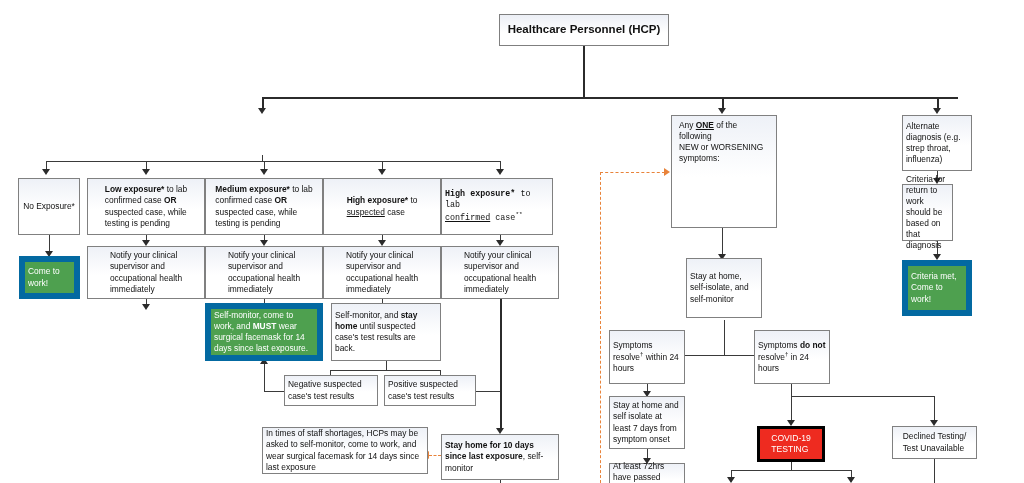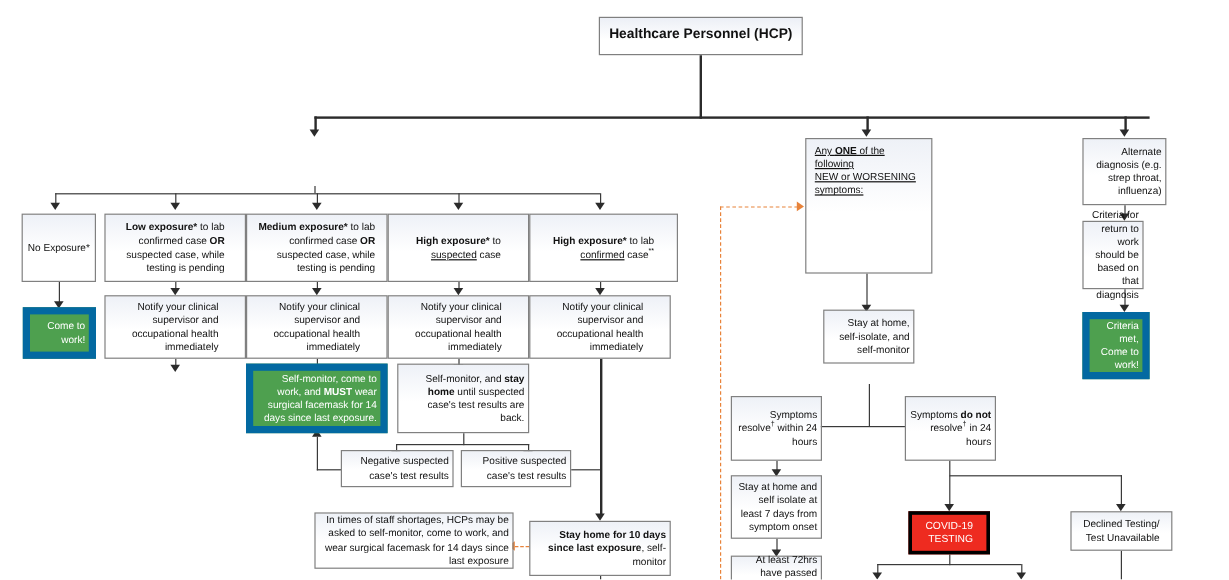--- a/index.html
+++ b/index.html
@@ -15,21 +15,21 @@
     background: #ffffff;
   }
   
   .box {
     position: absolute;
     border: 1px solid #808080;
     background: linear-gradient(180deg, #eef1f7 0%, #ffffff 55%, #ffffff 100%);
     display: flex;
     align-items: center;
     justify-content: center;
-    text-align: right;
+    text-align: left;
     color: #111;
     font-size: 8.4px;
     line-height: 1.32;
     padding: 2px 3px;
     z-index: 5;
   }
   .box.title {
     font-weight: bold;
     font-size: 11.5px;
     border: 1px solid #7f7f7f;
@@ -179,21 +179,21 @@
     </div>
   </div>
 
   <div class="box" style="left:323px; top:178px; width:118px; height:57px;">
     <div>
       <b>High exposure*</b><span> to</span><br>
       <span class="u">suspected</span><span> case</span>
     </div>
   </div>
 
-  <div class="box" style="left:441px; top:178px; width:124px; height:57px;">
+  <div class="box" style="left:441px; top:178px; width:112px; height:57px;font-family:Liberation Mono, monospace;">
     <div>
       <b>High exposure*</b><span> to lab</span><br>
       <span class="u">confirmed</span><span> case</span><span class="sup">**</span>
     </div>
   </div>
 
   <div class="ln v" style="left:49px; top:235px; height:18px;"></div>
   <div class="arrow" style="left:45px; top:251px;"></div>
   <div class="ln v" style="left:146px; top:235px; height:7px;"></div>
   <div class="arrow" style="left:142px; top:240px;"></div>
@@ -292,38 +292,38 @@
     <div>
       <b>Stay home for 10 days since last exposure</b><span>, self-monitor</span>
     </div>
   </div>
 
   <div class="dln h" style="left:429px; top:455px; width:12px;"></div>
   <div class="darrow left" style="left:423px; top:451px;"></div>
 
   <div class="ln v" style="left:500px; top:480px; height:3px;"></div>
 
-  <div class="box left" style="left:671px; top:115px; width:106px; height:113px; padding:4px 4px 4px 5px; align-items:flex-start;text-decoration:underline;">
+  <div class="box left" style="left:671px; top:115px; width:106px; height:113px; padding:4px 4px 4px 5px; align-items:flex-start;">
     <div class="bullets">
       <div style="margin-bottom:1px;">
         <span>Any </span><b class="u">ONE</b><span> of the following</span><br>
         <span>NEW or WORSENING</span><br>
         <span>symptoms:</span>
       </div>
     </div>
   </div>
 
   <div class="dln v" style="left:600px; top:172px; height:311px;"></div>
   <div class="dln h" style="left:600px; top:172px; width:65px;"></div>
   <div class="darrow" style="left:664px; top:168px;"></div>
 
   <div class="ln v" style="left:722px; top:228px; height:29px;"></div>
   <div class="arrow" style="left:718px; top:254px;"></div>
 
-  <div class="box" style="left:686px; top:258px; width:76px; height:45px;">
+  <div class="box" style="left:686px; top:258px; width:76px; height:60px;">
     <span>Stay at home, self-isolate, and self-monitor</span>
   </div>
 
   <div class="ln v" style="left:724px; top:320px; height:35px;"></div>
   <div class="ln h" style="left:660px; top:355px; width:110px;"></div>
   <div class="arrow left" style="left:655px; top:351px;"></div>
   <div class="arrow right" style="left:766px; top:351px;"></div>
 
   <div class="box" style="left:609px; top:330px; width:76px; height:54px;">
     <div>
@@ -383,17 +383,17 @@
   </div>
   <div class="ln v" style="left:937px; top:171px; height:10px;"></div>
   <div class="arrow" style="left:933px; top:178px;"></div>
 
   <div class="box" style="left:902px; top:184px; width:51px; height:57px;">
     <span>Criteria for return to work should be based on that diagnosis</span>
   </div>
   <div class="ln v" style="left:937px; top:241px; height:16px;"></div>
   <div class="arrow" style="left:933px; top:254px;"></div>
 
-  <div class="box green" style="left:902px; top:260px; width:56px; height:56px;">
+  <div class="box green" style="left:902px; top:260px; width:70px; height:56px;">
     <span>Criteria met, Come to work!</span>
   </div>
 
 </div>
 
 </body></html>

